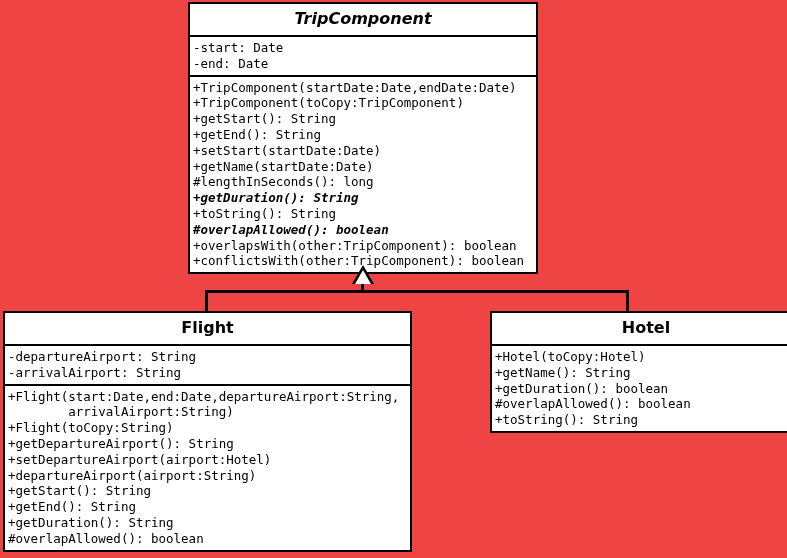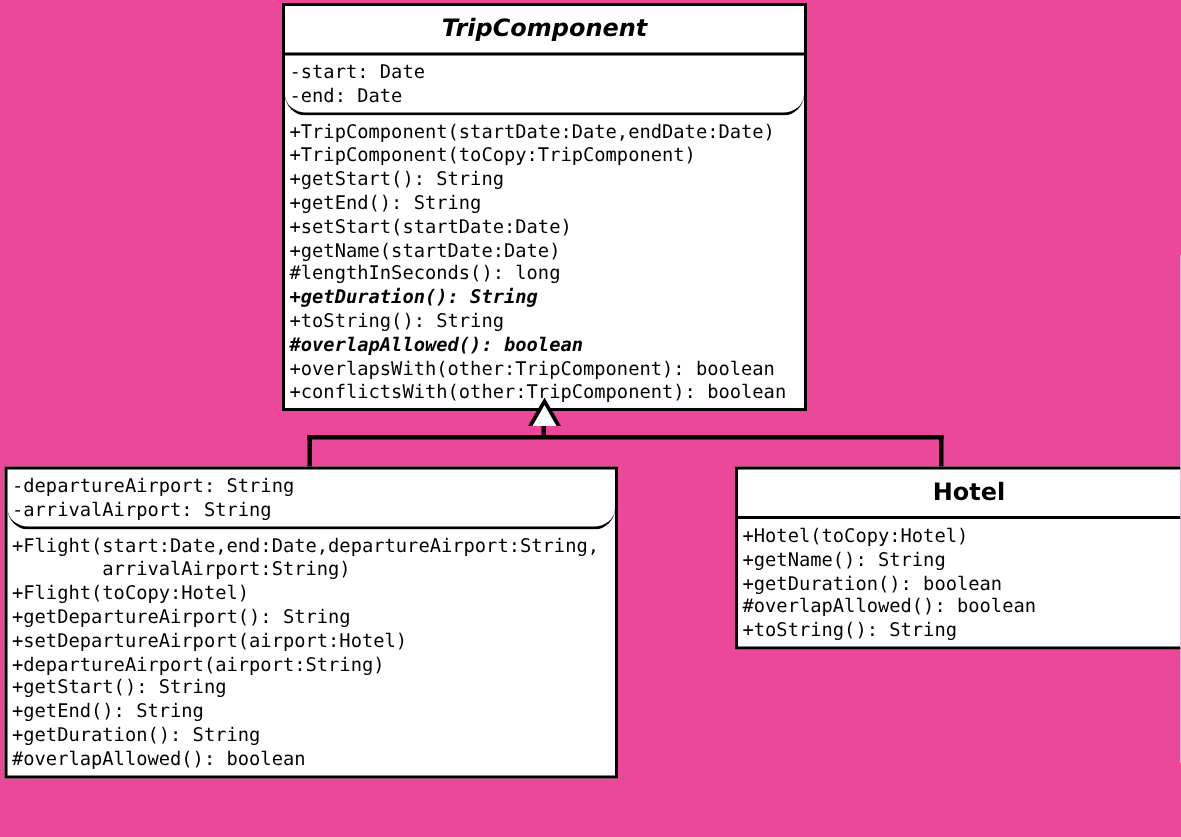--- a/index.html
+++ b/index.html
@@ -7,21 +7,21 @@
     padding: 0;
     background: #ffffff;
   }
   body {
     font-family: "DejaVu Sans Mono", monospace;
   }
   #canvas {
     position: relative;
     width: 787px;
     height: 558px;
-    background: #ec4899;
+    background: #ef4444;
     overflow: hidden;
   }
 
   
   .uml-class {
     position: absolute;
     box-sizing: border-box;
     border: 2px solid #000000;
     background: #ffffff;
   }
@@ -34,21 +34,20 @@
     padding: 7px 0 8px 0;
     color: #000000;
     border-bottom: 2px solid #000000;
     white-space: nowrap;
   }
   .class-title.abstract {
     font-style: italic;
   }
   .compartment {
     padding: 3px 0 3px 0;
-    border-radius: 14px;
   }
   .compartment.attributes {
     border-bottom: 2px solid #000000;
   }
   .member {
     font-family: "DejaVu Sans Mono", monospace;
     font-size: 12.5px;
     line-height: 15.8px;
     color: #000000;
     white-space: pre;
@@ -113,28 +112,29 @@
 
   <div class="line" style="left:361px; top:284px; width:3px; height:8px;"></div>
 
   <div class="line" style="left:205px; top:290px; width:424px; height:3px;"></div>
 
   <div class="line" style="left:205px; top:290px; width:3px; height:22px;"></div>
 
   <div class="line" style="left:626px; top:290px; width:3px; height:22px;"></div>
 
   <div class="uml-class" id="box-flight" style="left:3px; top:311px; width:409px;">
+    <div class="class-title">Flight</div>
     <div class="compartment attributes">
       <div class="member">-departureAirport: String</div>
       <div class="member">-arrivalAirport: String</div>
     </div>
     <div class="compartment operations">
       <div class="member">+Flight(start:Date,end:Date,departureAirport:String,</div>
       <div class="member">        arrivalAirport:String)</div>
-      <div class="member">+Flight(toCopy:Hotel)</div>
+      <div class="member">+Flight(toCopy:String)</div>
       <div class="member">+getDepartureAirport(): String</div>
       <div class="member">+setDepartureAirport(airport:Hotel)</div>
       <div class="member">+departureAirport(airport:String)</div>
       <div class="member">+getStart(): String</div>
       <div class="member">+getEnd(): String</div>
       <div class="member">+getDuration(): String</div>
       <div class="member">#overlapAllowed(): boolean</div>
     </div>
   </div>
 

